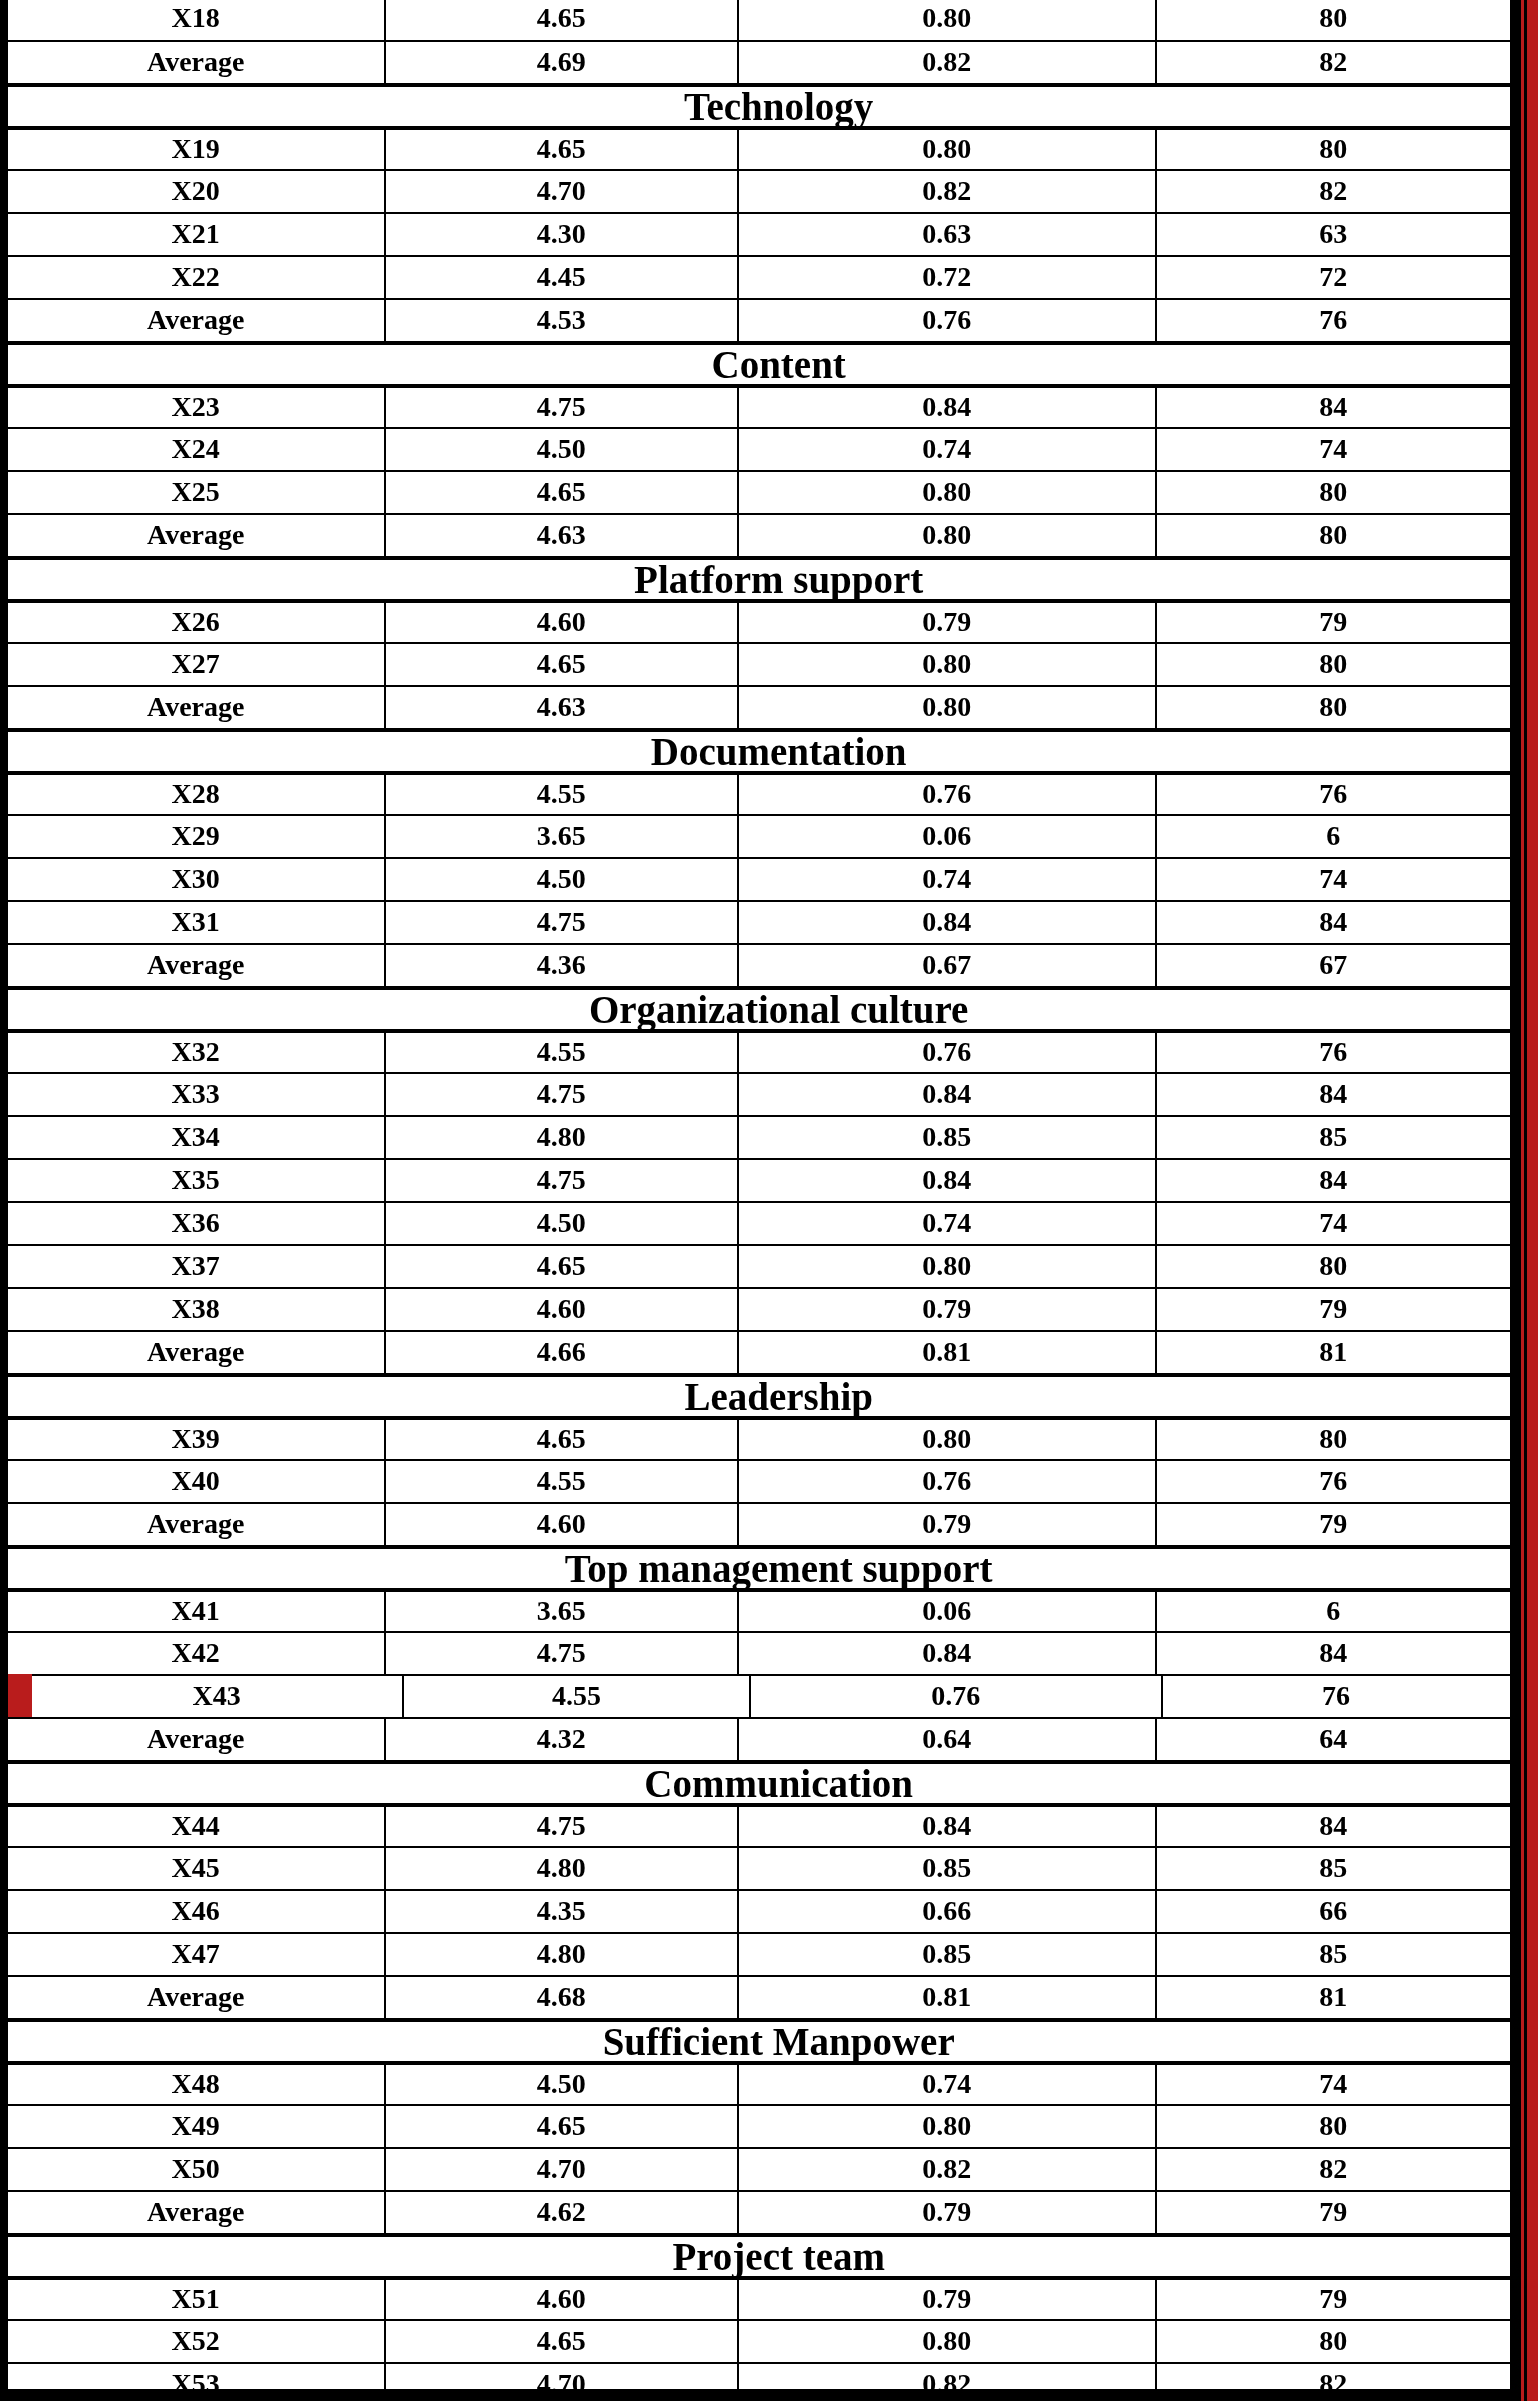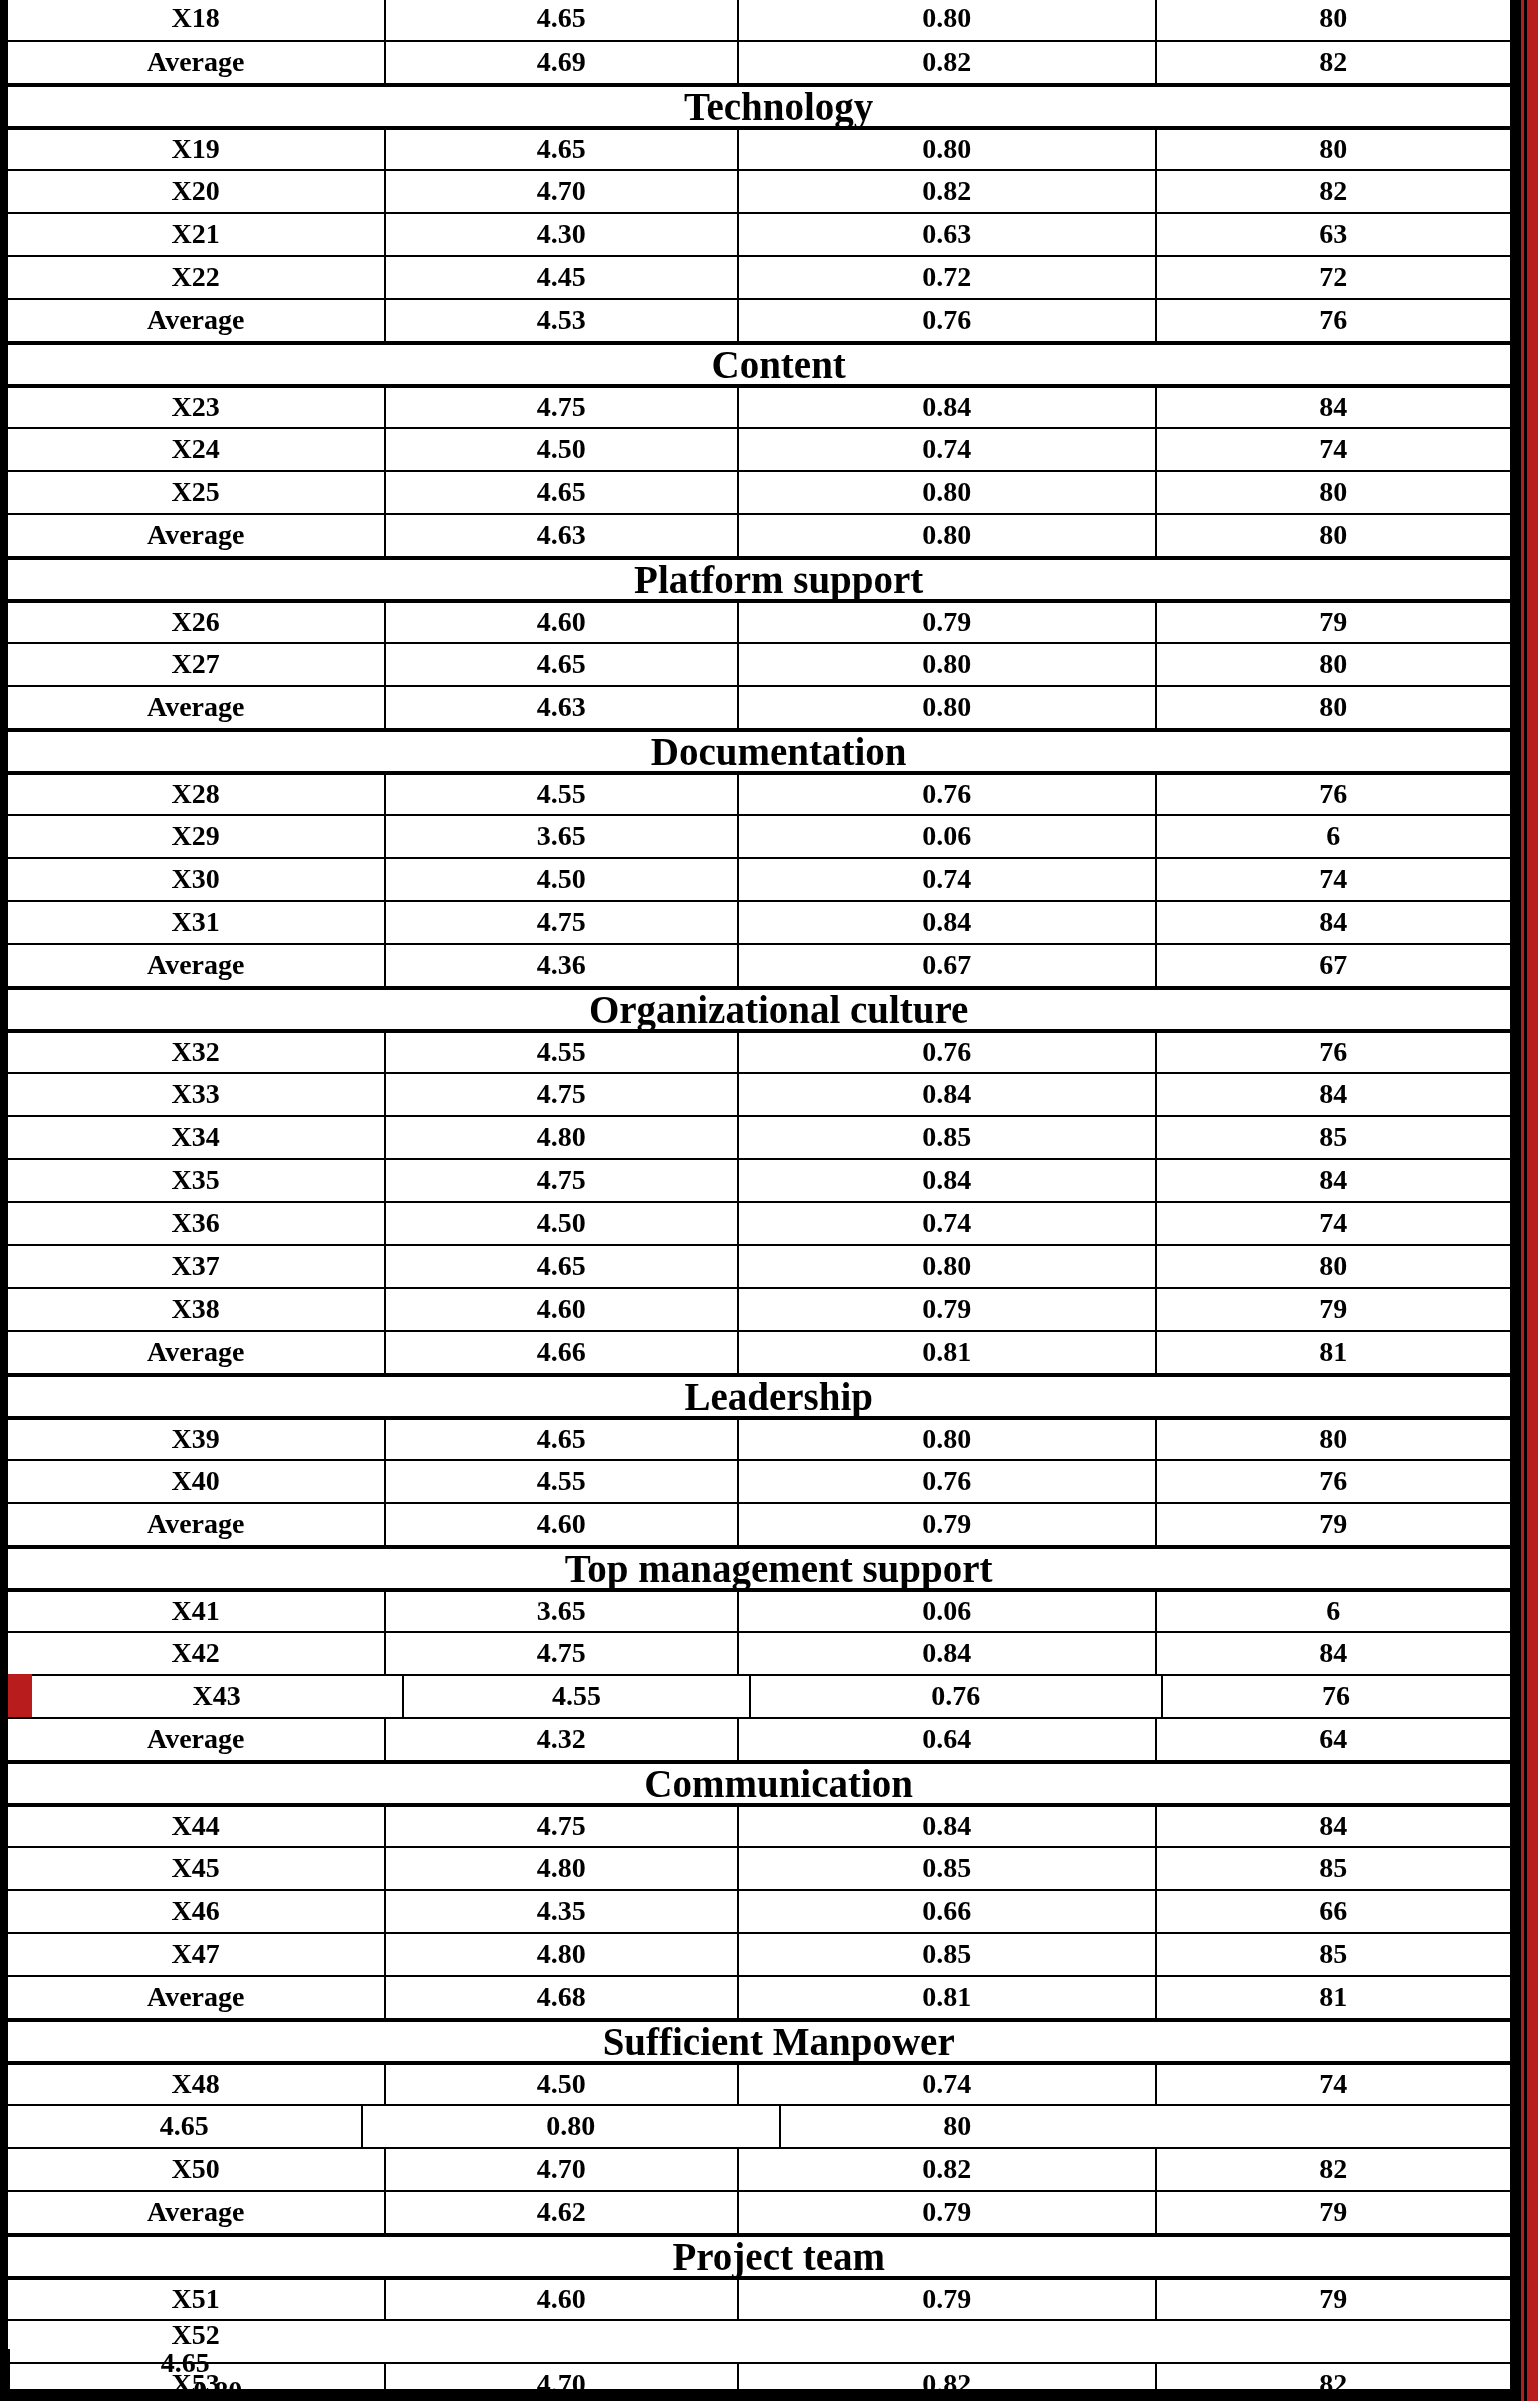--- a/index.html
+++ b/index.html
@@ -353,20 +353,21 @@
       <div class="row section-row" style="border-top-width: 4.3px;">
         <div class="section-cell">Sufficient Manpower</div>
       </div>
       <div class="row data-row" style="border-top-width: 4.3px;">
         <div class="cell col-item">X48</div>
         <div class="cell col-mean">4.50</div>
         <div class="cell col-ratio">0.74</div>
         <div class="cell col-percent">74</div>
       </div>
       <div class="row data-row" style="border-top-width: 2.6px;">
+        <div class="cell col-item">X49</div>
         <div class="cell col-mean">4.65</div>
         <div class="cell col-ratio">0.80</div>
         <div class="cell col-percent">80</div>
       </div>
       <div class="row data-row" style="border-top-width: 2.6px;">
         <div class="cell col-item">X50</div>
         <div class="cell col-mean">4.70</div>
         <div class="cell col-ratio">0.82</div>
         <div class="cell col-percent">82</div>
       </div>
@@ -378,21 +379,21 @@
       </div>
       <div class="row section-row" style="border-top-width: 4.3px;">
         <div class="section-cell">Project team</div>
       </div>
       <div class="row data-row" style="border-top-width: 4.3px;">
         <div class="cell col-item">X51</div>
         <div class="cell col-mean">4.60</div>
         <div class="cell col-ratio">0.79</div>
         <div class="cell col-percent">79</div>
       </div>
-      <div class="row data-row" style="border-top-width: 2.6px; flex-direction: column;">
+      <div class="row data-row" style="border-top-width: 2.6px;">
         <div class="cell col-item">X52</div>
         <div class="cell col-mean">4.65</div>
         <div class="cell col-ratio">0.80</div>
         <div class="cell col-percent">80</div>
       </div>
       <div class="row data-row" style="border-top-width: 2.6px;">
         <div class="cell col-item">X53</div>
         <div class="cell col-mean">4.70</div>
         <div class="cell col-ratio">0.82</div>
         <div class="cell col-percent">82</div>

